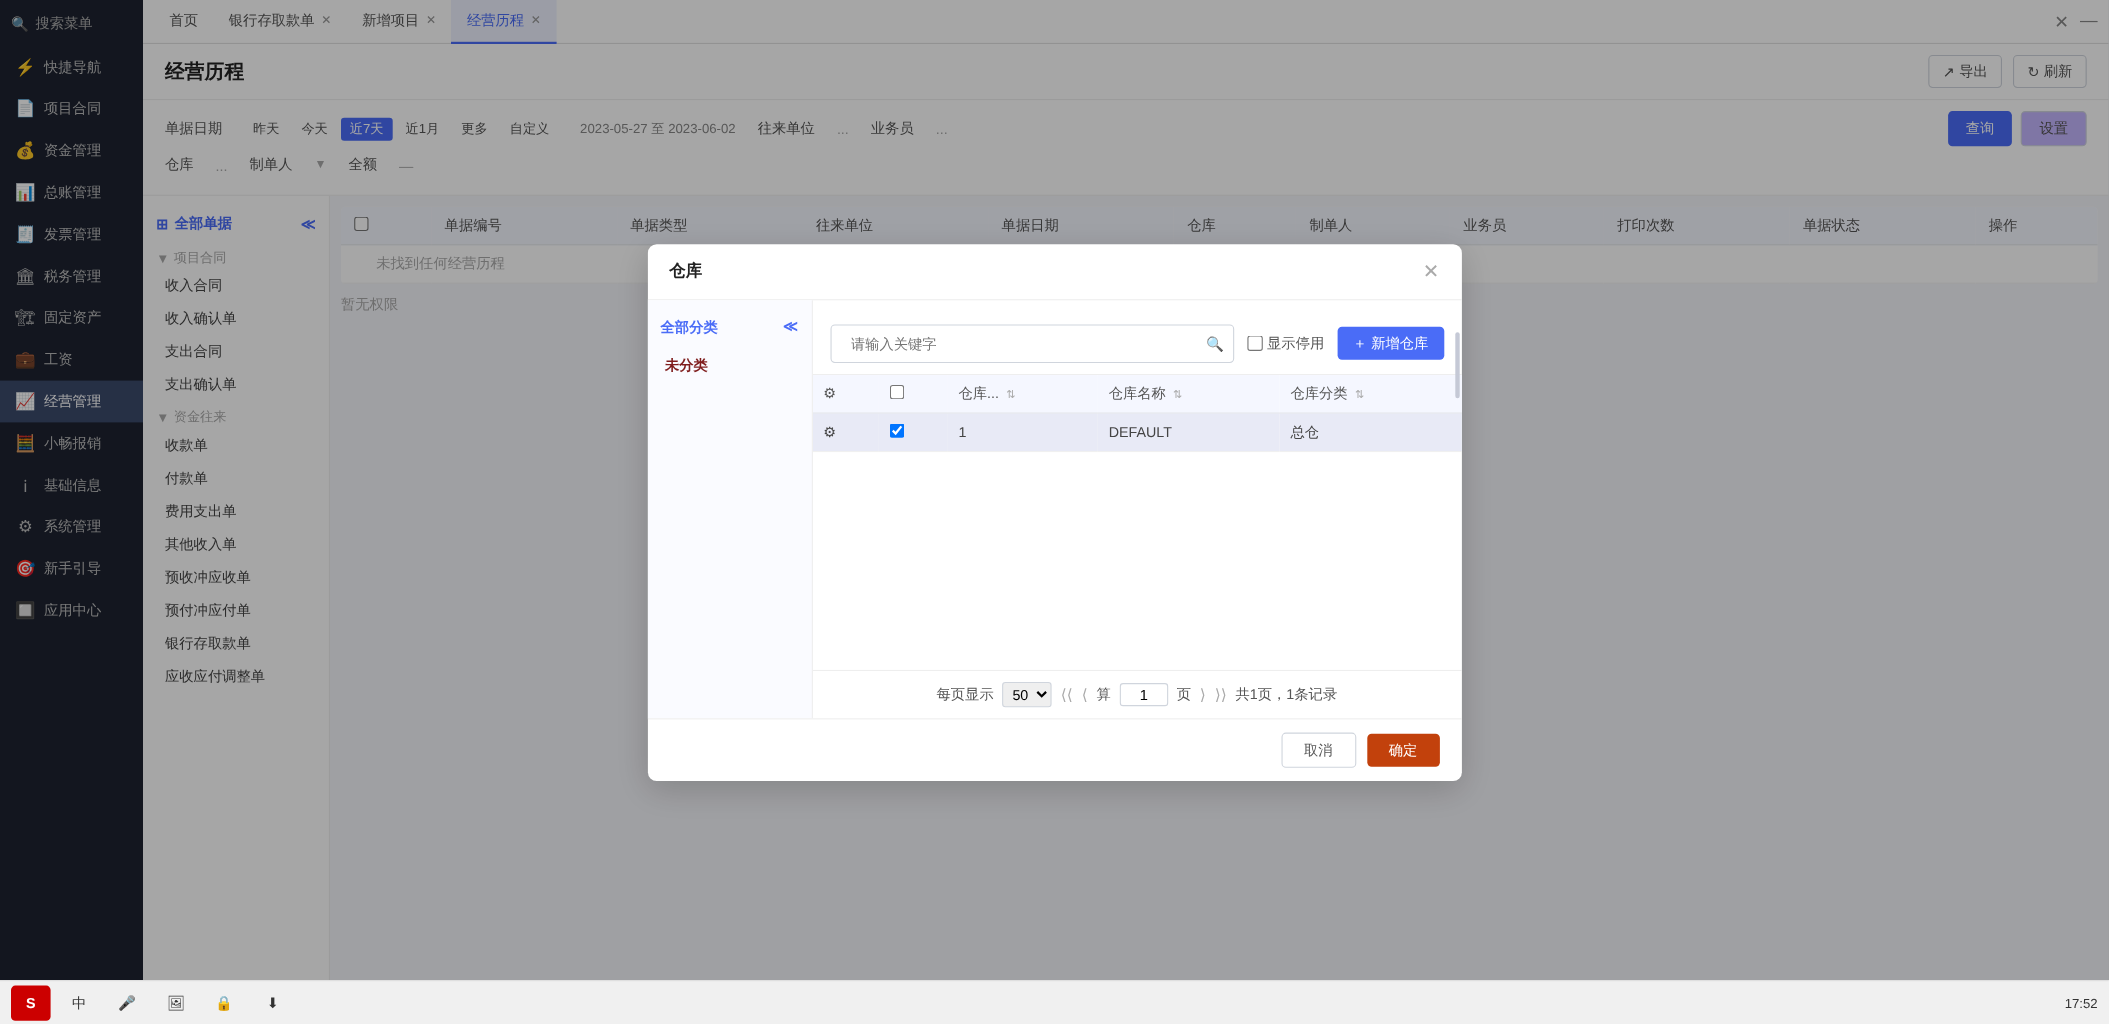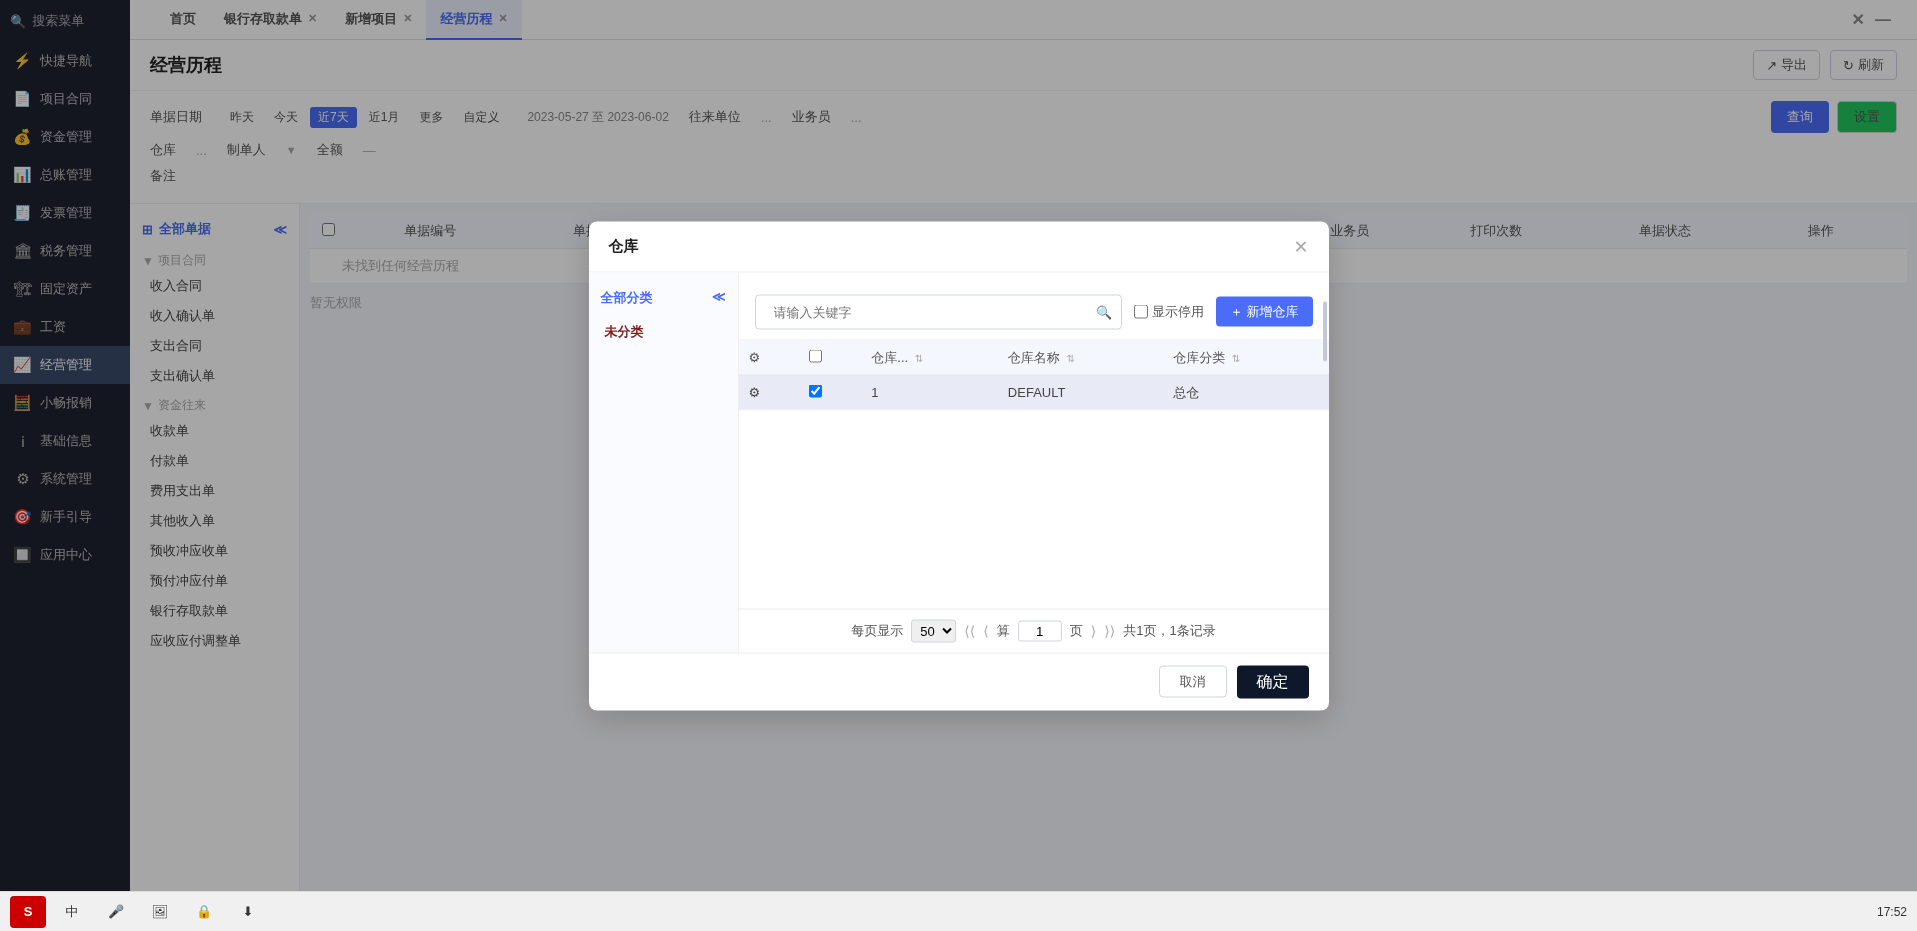--- a/index.html
+++ b/index.html
@@ -27,23 +27,22 @@
     }
 
     
     .main {
       margin-left: 130px; display: flex; flex-direction: column; height: 931px;
     }
 
     
     .tab-bar {
       display: flex; align-items: center; background: #fff;
-      border-bottom: 1px solid #e0e0e0; height: 40px; padding: 0 26px;
+      border-bottom: 1px solid #e0e0e0; height: 40px; padding: 0 10px;
       position: relative;
-      font-weight: bold;
     }
     .tab {
       display: flex; align-items: center; padding: 0 14px; height: 40px;
       font-size: 13px; color: #555; cursor: pointer; border-bottom: 2px solid transparent;
       gap: 6px;
     }
     .tab.active { color: #4a6cf7; border-bottom: 2px solid #4a6cf7; background: #eef2ff; }
     .tab-close { font-size: 11px; color: #999; cursor: pointer; }
     .tab-bar-right {
       margin-left: auto; display: flex; gap: 10px; align-items: center;
@@ -133,21 +132,21 @@
     }
     .page-btn {
       padding: 2px 8px; border: 1px solid #d0d5dd; border-radius: 3px;
       background: #fff; cursor: pointer; font-size: 13px;
     }
     .query-btn {
       background: #4a6cf7; color: #fff; border: none; border-radius: 4px;
       padding: 6px 16px; font-size: 13px; cursor: pointer;
     }
     .settings-btn {
-      background: #22c55e; color: #555; border: 1px solid #d0d5dd; border-radius: 4px;
+      background: #c4b5fd; color: #555; border: 1px solid #d0d5dd; border-radius: 4px;
       padding: 6px 16px; font-size: 13px; cursor: pointer;
     }
 
     
     .overlay {
       position: fixed; top: 0; left: 0; right: 0; bottom: 0;
       background: rgba(0,0,0,0.35); z-index: 100;
     }
 
     
@@ -234,22 +233,22 @@
     
     .modal-footer {
       display: flex; justify-content: flex-end; align-items: center;
       padding: 12px 20px; gap: 10px; border-top: 1px solid #eee;
     }
     .cancel-btn {
       background: #fff; color: #555; border: 1px solid #d0d5dd;
       border-radius: 4px; padding: 6px 20px; font-size: 13px; cursor: pointer;
     }
     .confirm-btn {
-      background: #0f172a; color: #fff; border: none;
-      border-radius: 4px; padding: 6px 20px; font-size: 16px; cursor: pointer;
+      background: #c2410c; color: #fff; border: none;
+      border-radius: 4px; padding: 6px 20px; font-size: 13px; cursor: pointer;
     }
 
     
     .taskbar {
       position: fixed; bottom: 0; left: 0; right: 0; height: 40px;
       background: #f0f0f0; display: flex; align-items: center;
       border-top: 1px solid #ddd; z-index: 300; padding: 0 10px;
       justify-content: space-between;
     }
     .taskbar-left { display: flex; align-items: center; gap: 8px; }
@@ -394,23 +393,20 @@
         <button class="settings-btn">设置</button>
       </div>
     </div>
     <div class="filter-row">
       <span class="filter-label">仓库</span>
       <span class="filter-dots">...</span>
       <span class="filter-label">制单人</span>
       <span style="font-size:11px; color:#aaa; cursor:pointer;">▼</span>
       <span class="filter-label">全额</span>
       <span style="color:#aaa;">—</span>
-    </div>
-    <div class="filter-row">
-      <span class="filter-label">备注</span>
     </div>
   </div>
 
   <div class="content-area">
 
     <div class="left-nav">
       <div class="left-nav-header">
         <span style="display:flex; align-items:center; gap:6px;">
           <span>⊞</span>
           <span>全部单据</span>

